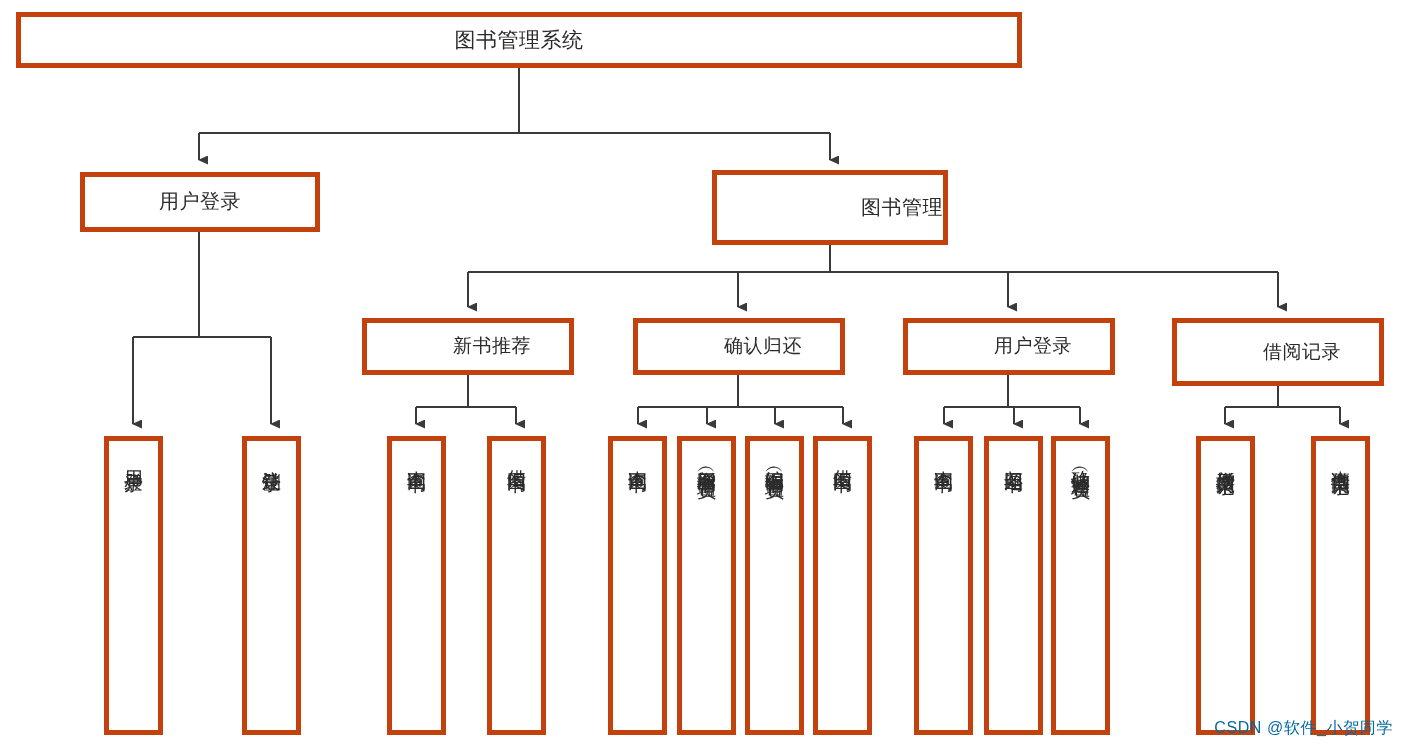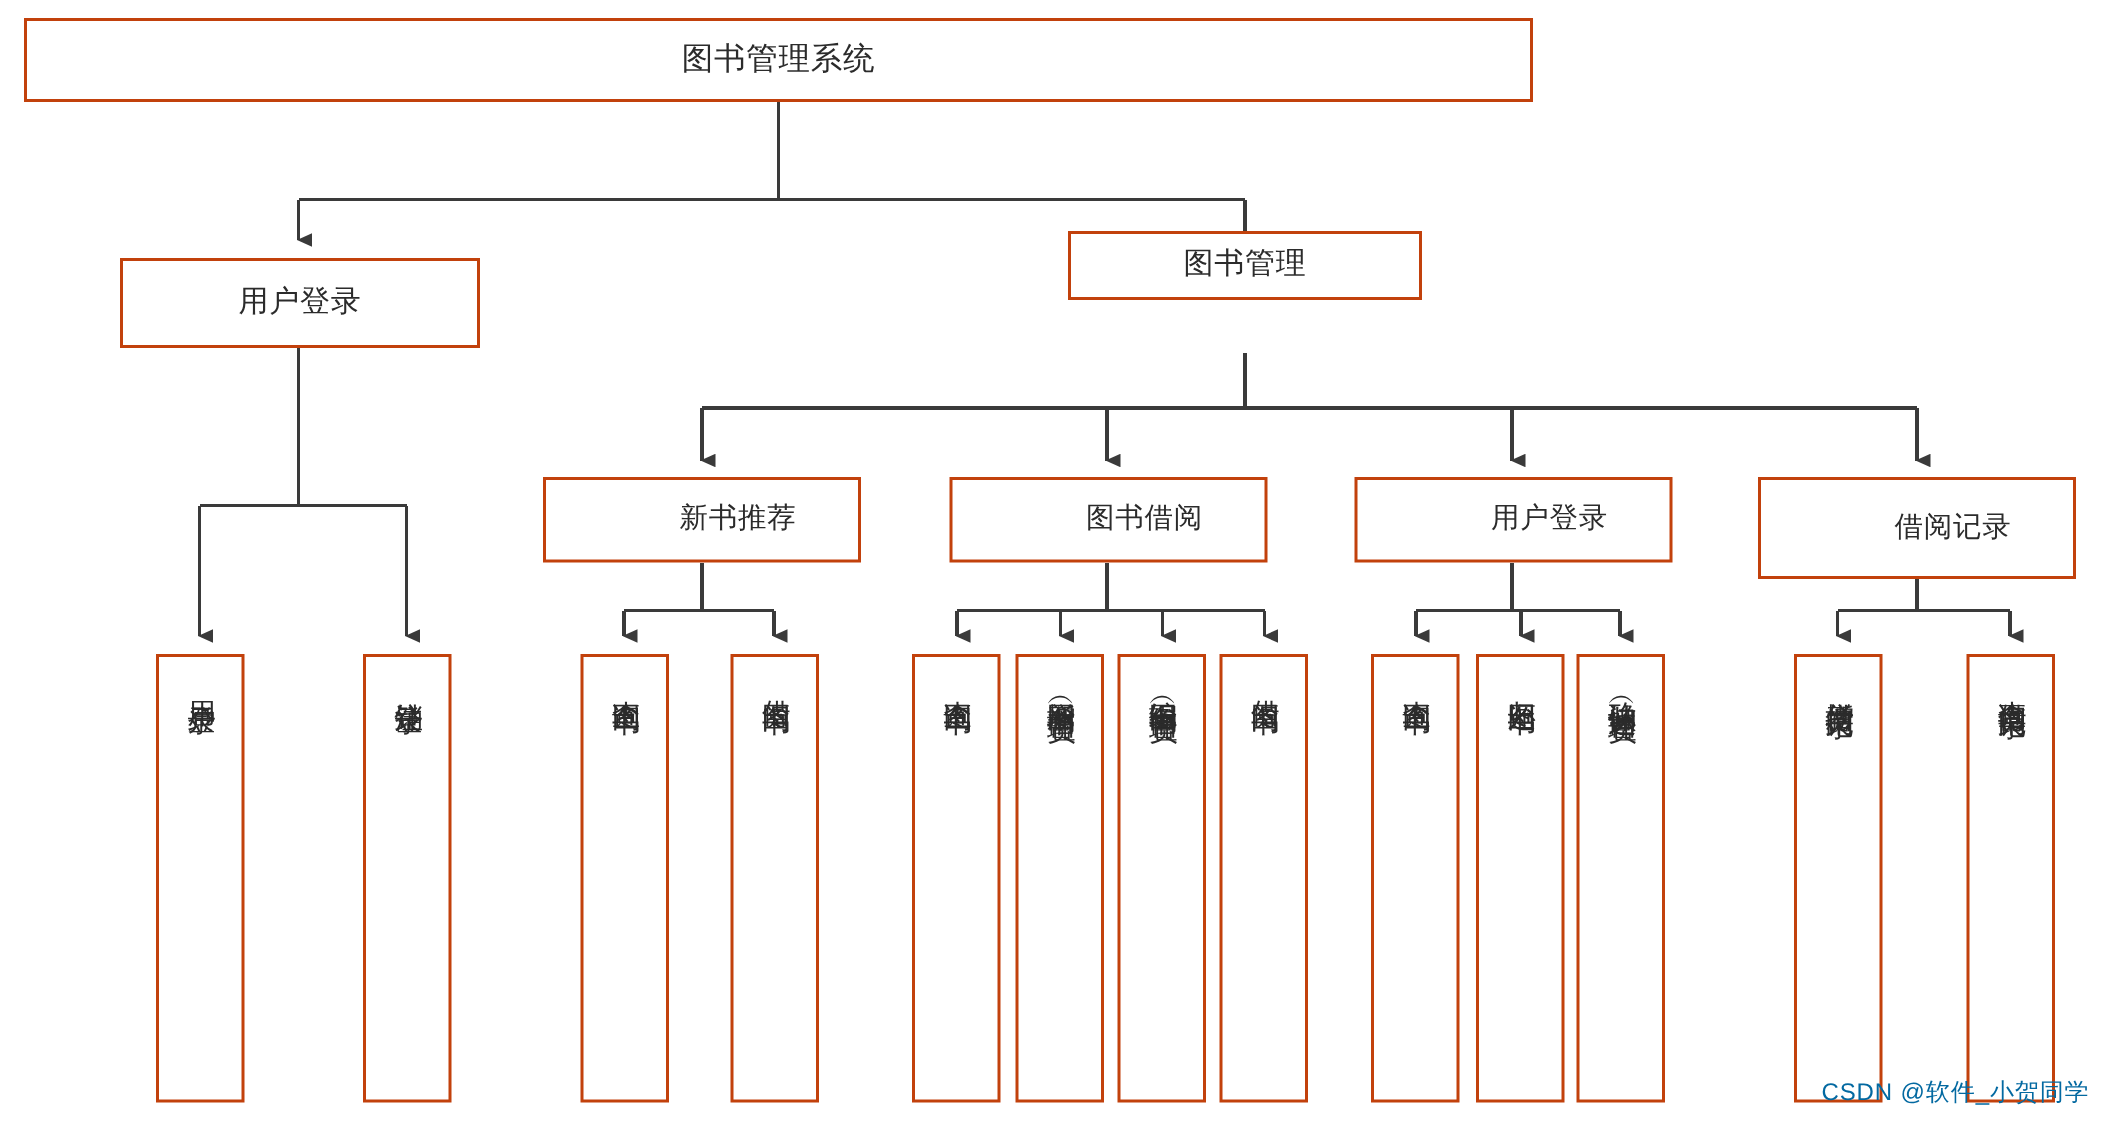--- a/index.html
+++ b/index.html
@@ -21,21 +21,21 @@
   #diagram-svg {
     position: absolute;
     left: 0;
     top: 0;
     width: 1405px;
     height: 747px;
   }
   .node-box {
     position: absolute;
     box-sizing: border-box;
-    border: 2px solid #c2410c;
+    border: 5px solid #c2410c;
     background: #ffffff;
     display: flex;
     align-items: center;
     justify-content: center;
     color: #2b2b2b;
   }
   .node-label {
     display: block;
     text-align: center;
     line-height: 1.18;
@@ -133,30 +133,30 @@
   </svg>
 
   <div class="node-box node-root" style="left:16px; top:12px; width:1006px; height:56px;">
     <span class="node-label">图书管理系统</span>
   </div>
 
   <div class="node-box node-l1" style="left:80px; top:172px; width:240px; height:60px;">
     <span class="node-label">用户登录</span>
   </div>
 
-  <div class="node-box node-l1" style="left:712px; top:154px; width:236px; height:46px;">
+  <div class="node-box node-l1" style="left:712px; top:170px; width:236px; height:75px;justify-content:flex-end;">
     <span class="node-label">图书管理</span>
   </div>
 
   <div class="node-box node-l2" style="left:362px; top:318px; width:212px; height:57px;">
     <span class="node-label">新书推荐</span>
   </div>
 
   <div class="node-box node-l2" style="left:633px; top:318px; width:212px; height:57px;">
-    <span class="node-label">图书借阅</span>
+    <span class="node-label">确认归还</span>
   </div>
 
   <div class="node-box node-l2" style="left:903px; top:318px; width:212px; height:57px;">
     <span class="node-label">用户登录</span>
   </div>
 
   <div class="node-box node-l2" style="left:1172px; top:318px; width:212px; height:68px;">
     <span class="node-label">借阅记录</span>
   </div>
 

